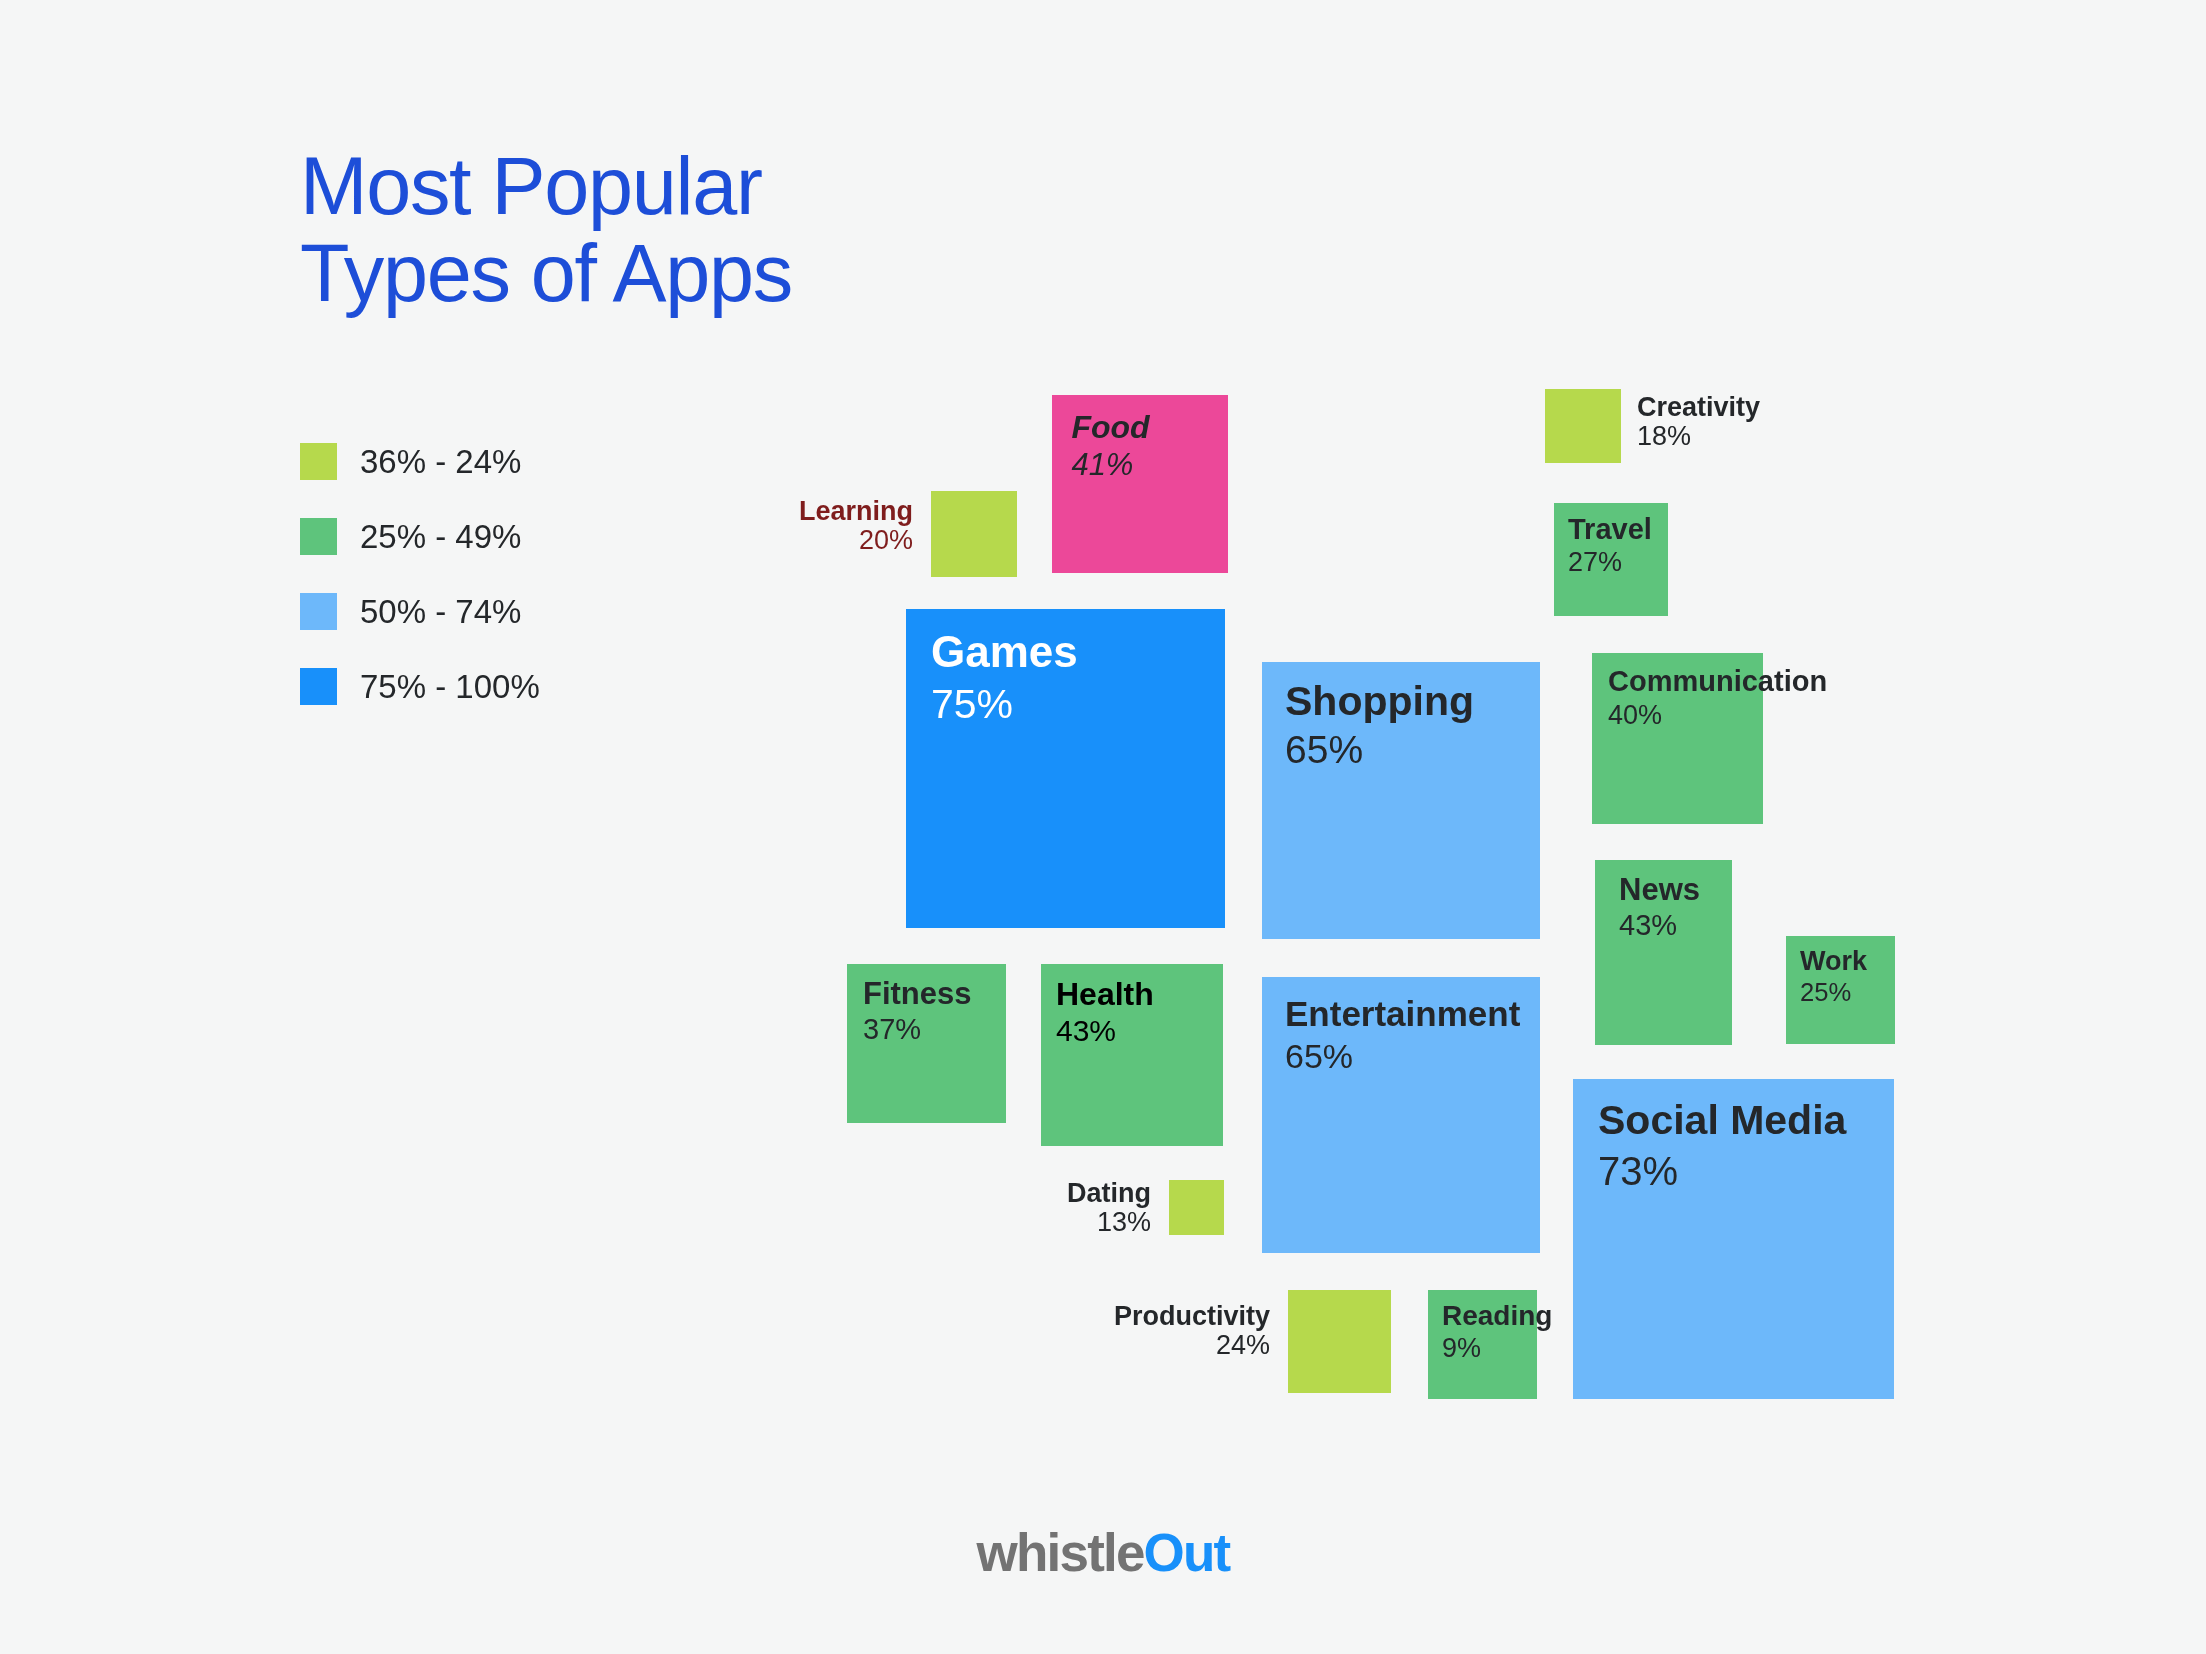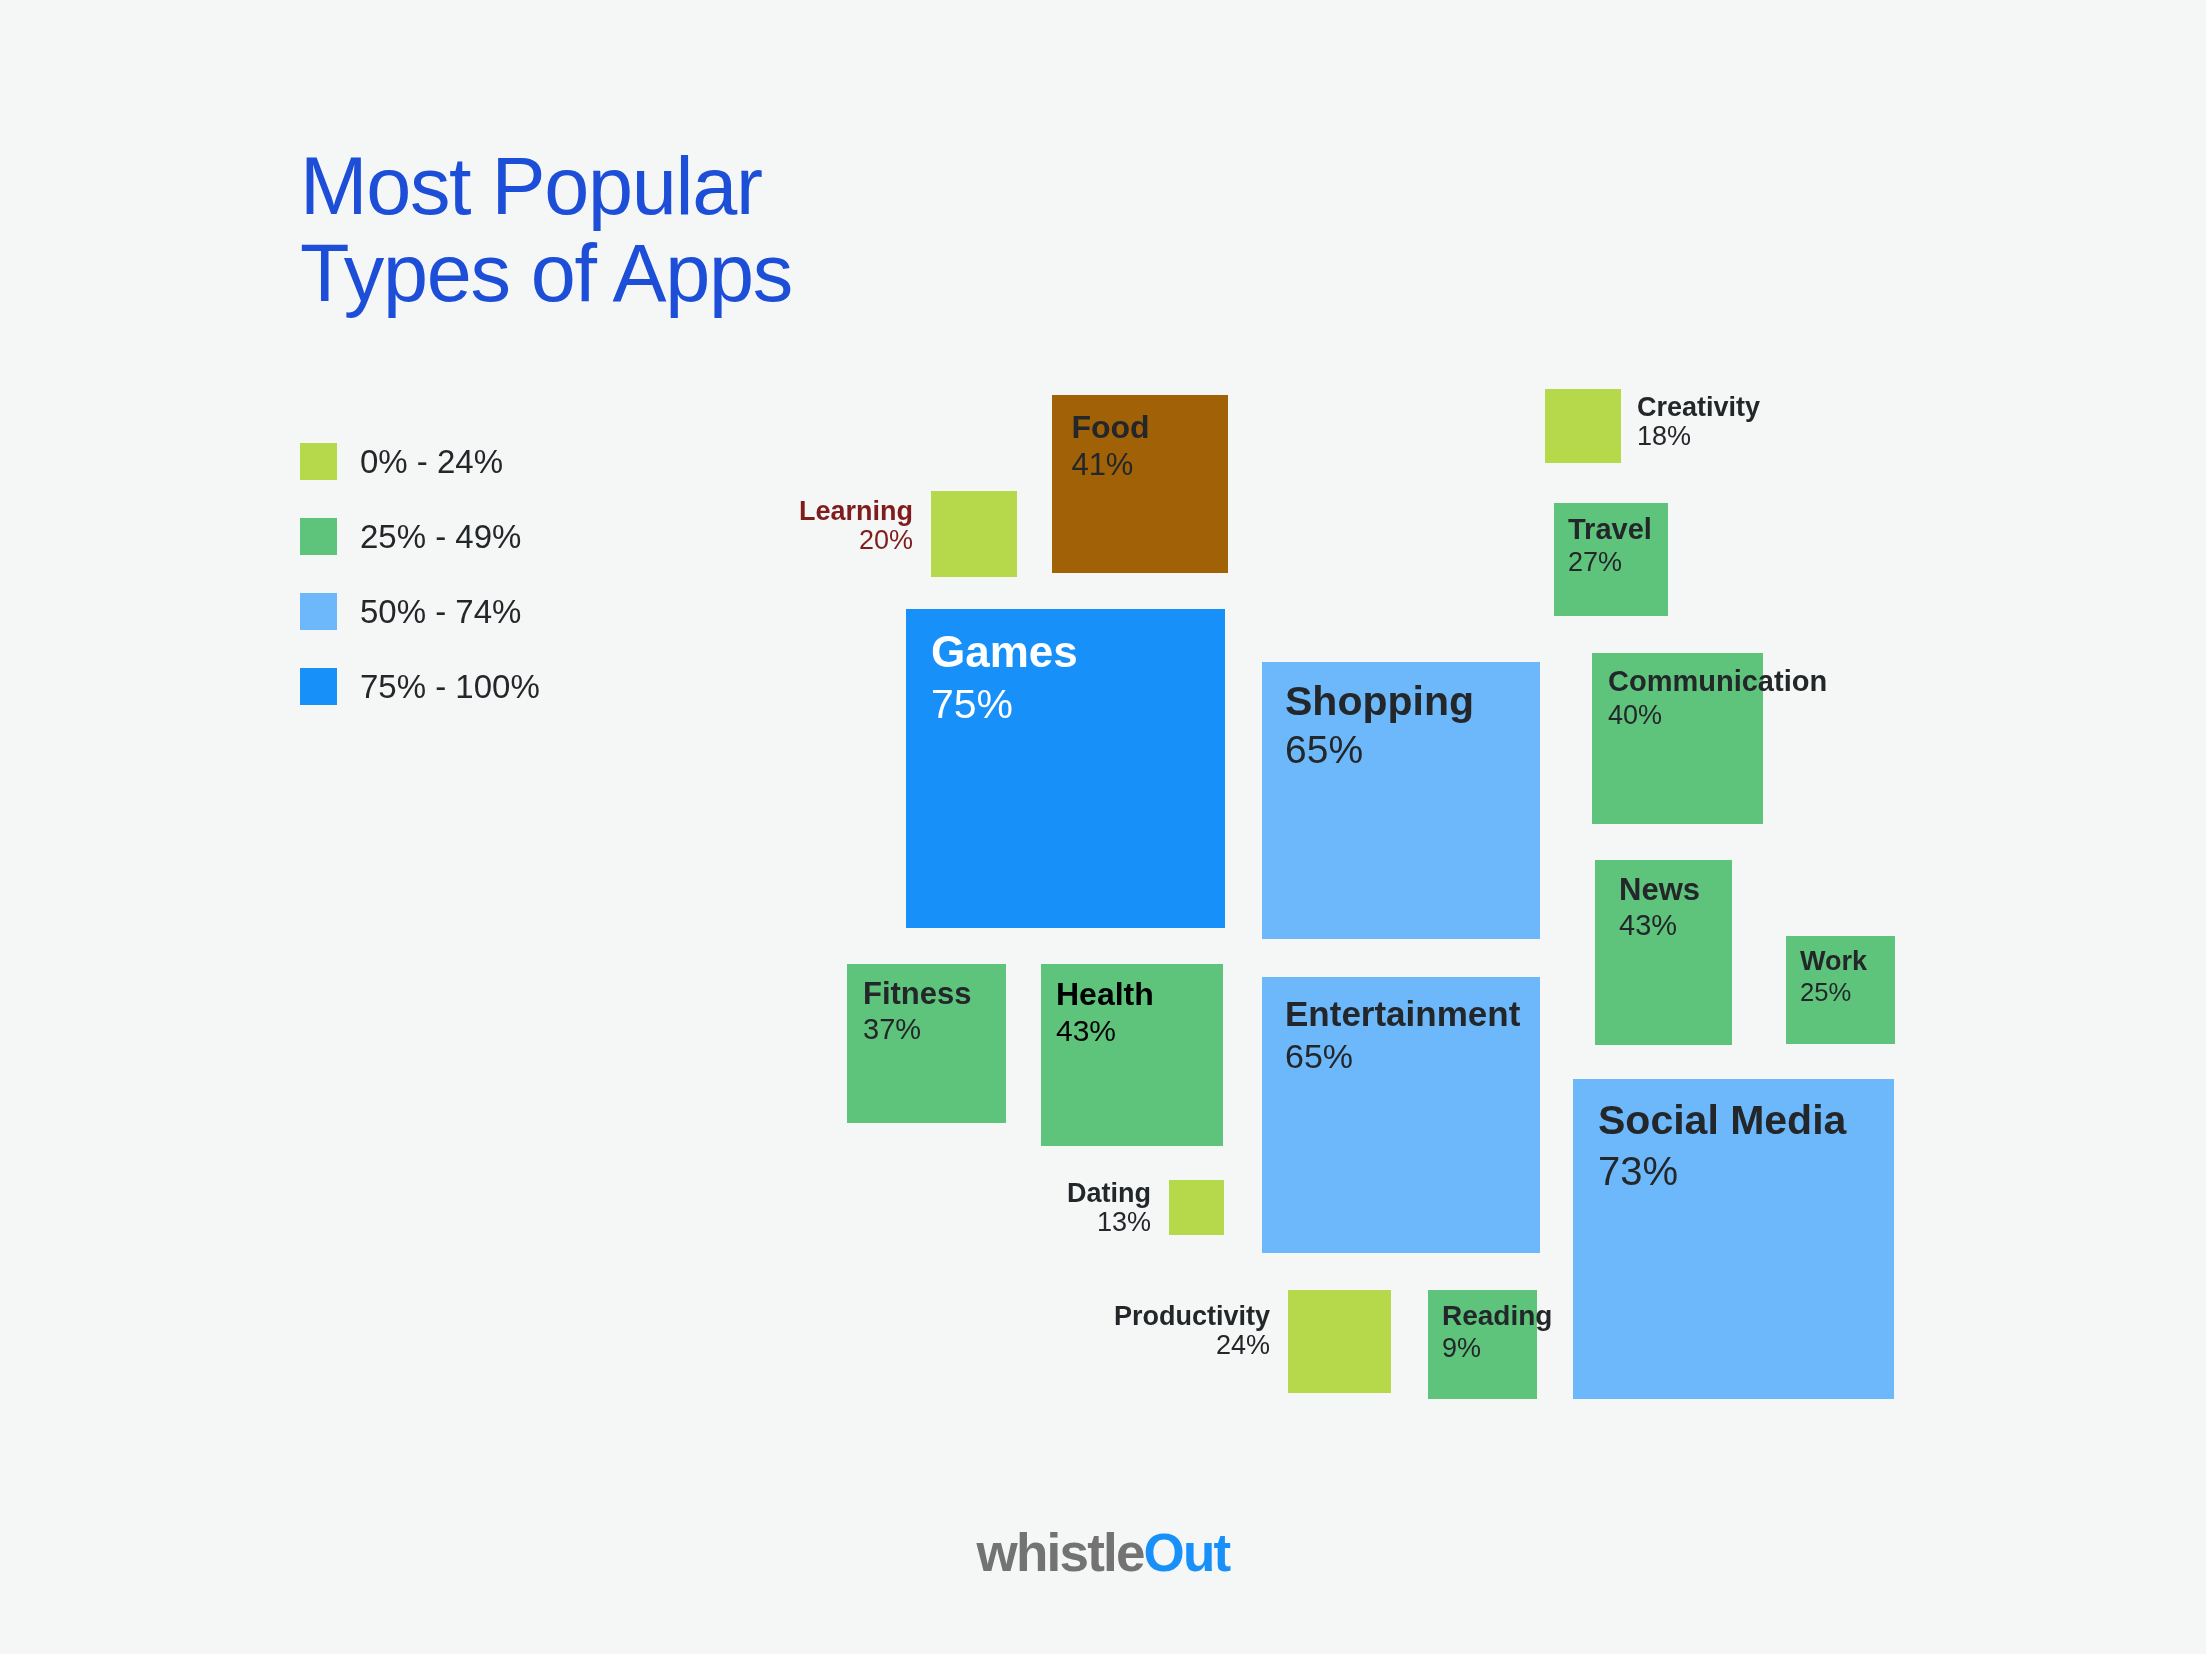--- a/index.html
+++ b/index.html
@@ -77,21 +77,21 @@
 <body>
 
 <div id="stage">
 
   <div class="title">Most Popular
 Types of Apps</div>
 
   <div class="legend">
     <div class="legend-row">
       <span class="legend-swatch" style="background:#b6d94c"></span>
-      <span class="legend-label">0% - 24%</span>
+      <span class="legend-label">36% - 24%</span>
     </div>
     <div class="legend-row">
       <span class="legend-swatch" style="background:#5ec47c"></span>
       <span class="legend-label">25% - 49%</span>
     </div>
     <div class="legend-row">
       <span class="legend-swatch" style="background:#6db8fa"></span>
       <span class="legend-label">50% - 74%</span>
     </div>
     <div class="legend-row">
@@ -99,21 +99,21 @@
       <span class="legend-label">75% - 100%</span>
     </div>
   </div>
 
   <div class="box" style="left:931px; top:491px; width:86px; height:86px; background:#b6d94c;"></div>
   <div class="olabel" style="left:732px; top:498px; width:181px; font-size:27px; color:#7f1d1d;">
     <span class="box-name">Learning</span>
     <span class="box-val">20%</span>
   </div>
 
-  <div class="box" style="left:1052px; top:395px; width:176px; height:178px; background:#a16207;">
+  <div class="box" style="left:1052px; top:395px; width:176px; height:178px; background:#ec4899;font-style:italic;">
     <span class="box-inner" style="color:#24272a;">
       <span class="box-name" style="font-size:32px;">Food</span>
       <span class="box-val" style="font-size:31px; margin-top:5.3px;">41%</span>
     </span>
   </div>
 
 
   <div class="box" style="left:1545px; top:389px; width:76px; height:74px; background:#b6d94c;"></div>
   <div class="olabel" style="left:1637px; top:394px; width:229px; font-size:27px; color:#24272a; text-align:left;">
     <span class="box-name">Creativity</span>

